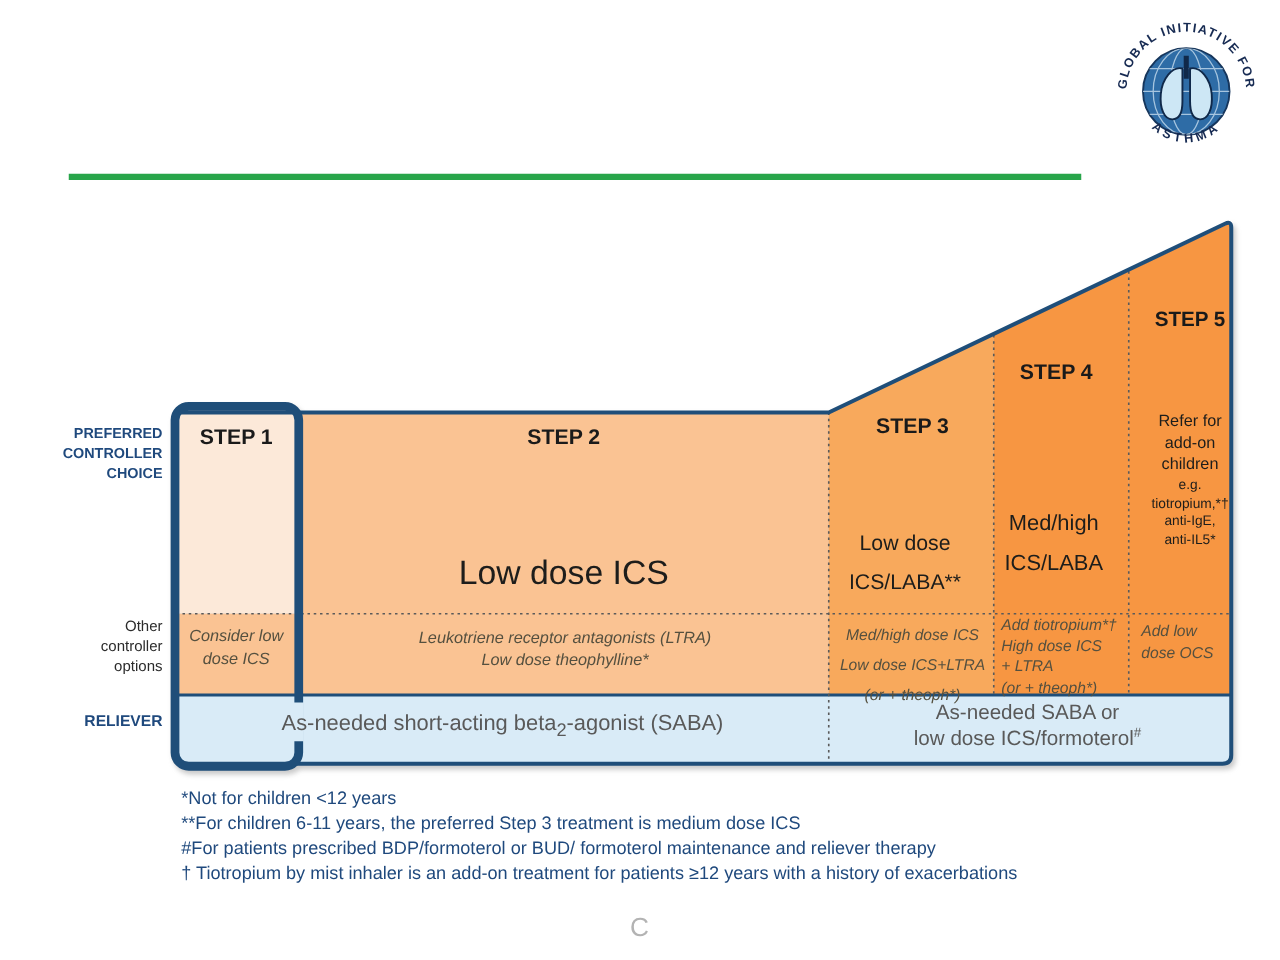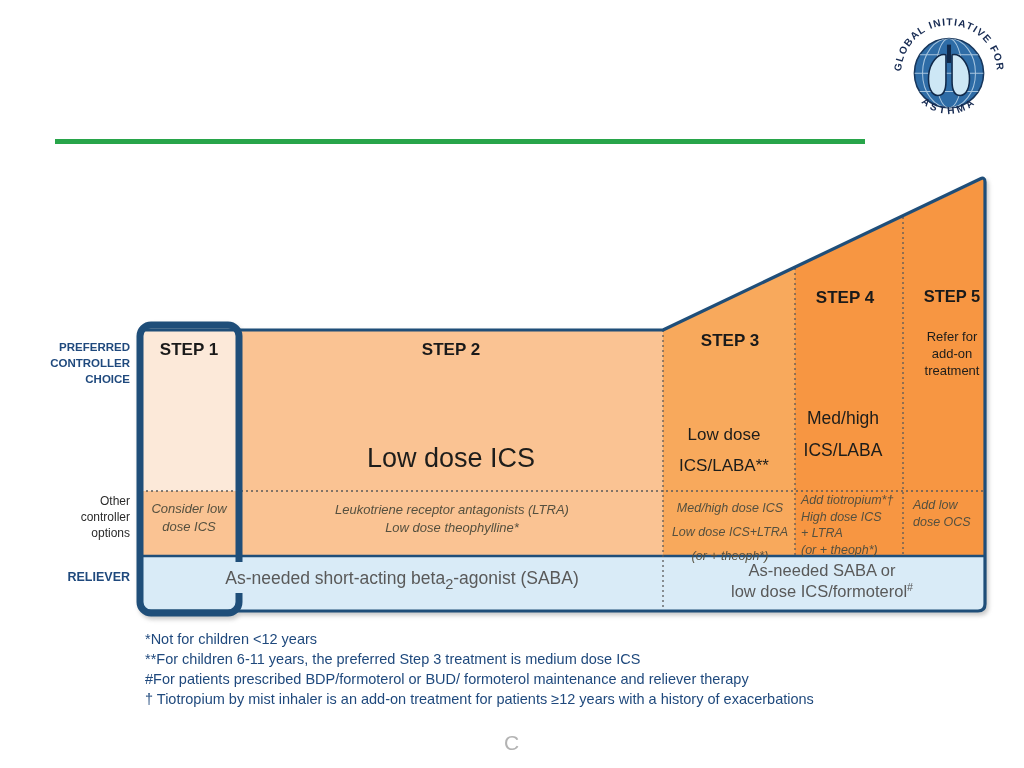--- a/index.html
+++ b/index.html
@@ -96,30 +96,34 @@
     <line class="dotted" x1="141" y1="491" x2="985" y2="491"></line>
     <path class="outline" d="M141,330 L663,330 L980,179 Q985,176.5 985,182 L985,604 Q985,611 978,611 L148,611 Q141,611 141,604 Z"></path>
     <rect class="hl" x="140" y="325" width="99" height="288" rx="11"></rect>
     <rect class="hl-gap" x="231" y="562" width="12" height="31"></rect>
   </svg>
 
   <div class="abs ctr step-label" style="left:189px; top:340px;">STEP 1</div>
   <div class="abs ctr step-label" style="left:451px; top:340px;">STEP 2</div>
   <div class="abs ctr step-label" style="left:730px; top:331px;">STEP 3</div>
   <div class="abs ctr step-label" style="left:845px; top:288px;">STEP 4</div>
-  <div class="abs ctr step-label" style="left:952px; top:247px; font-size:16.5px;margin-top:40px;">STEP 5</div>
+  <div class="abs ctr step-label" style="left:952px; top:247px; font-size:16.5px;">STEP 5</div>
 
   <div class="abs ctr big-ics" style="left:451px; top:443px;">Low dose ICS</div>
   <div class="abs ctr pre pref-txt" style="left:724px; top:419px; font-size:17px; line-height:31px;">Low dose
 ICS/LABA**</div>
   <div class="abs ctr pre pref-txt" style="left:843px; top:402px; font-size:17.5px; line-height:32px;">Med/high
 ICS/LABA</div>
   <div class="abs ctr pre pref-txt" style="left:952px; top:328px; font-size:13px; line-height:17px;">Refer for
 add-on
-treatment</div>
+children</div>
+  <div class="abs ctr pre pref-txt" style="left:952px; top:381px; font-size:11px; line-height:14.5px;">e.g.
+tiotropium,*†
+anti-IgE,
+anti-IL5*</div>
 
   <div class="abs ctr pre other-txt" style="left:189px; top:500px; font-size:13px; line-height:18px;">Consider low
 dose ICS</div>
   <div class="abs ctr pre other-txt" style="left:452px; top:501px; font-size:13px; line-height:18px;">Leukotriene receptor antagonists (LTRA)
 Low dose theophylline*</div>
   <div class="abs ctr pre other-txt" style="left:730px; top:496px; font-size:12.5px; line-height:24px;">Med/high dose ICS
 Low dose ICS+LTRA
 (or + theoph*)</div>
   <div class="abs pre other-txt" style="left:801px; top:492px; font-size:12.5px; line-height:16.5px;">Add tiotropium*†
 High dose ICS

